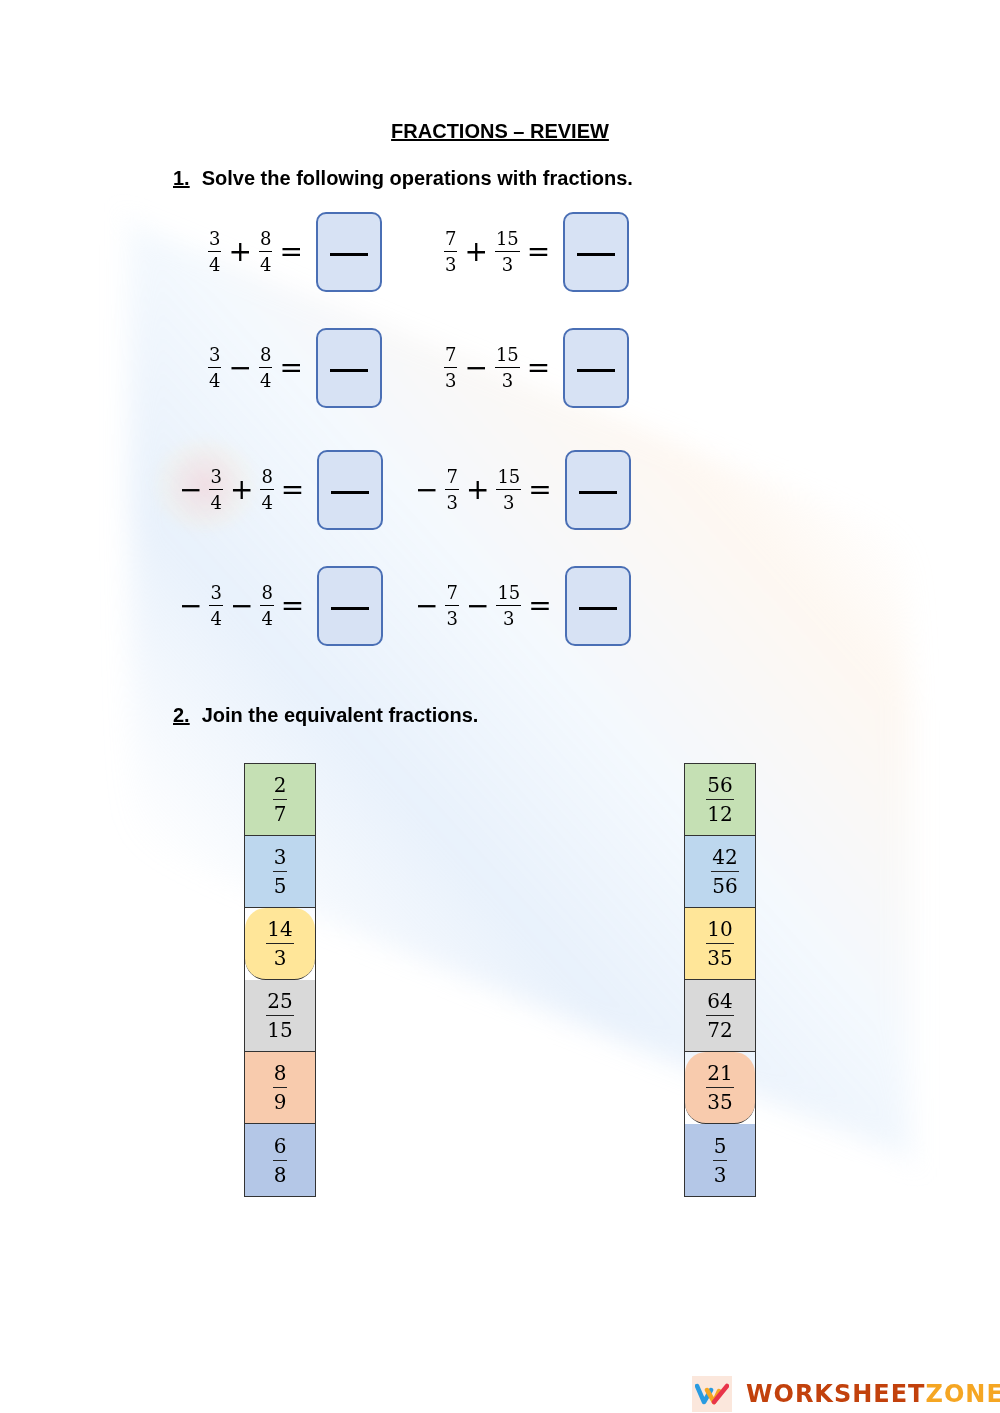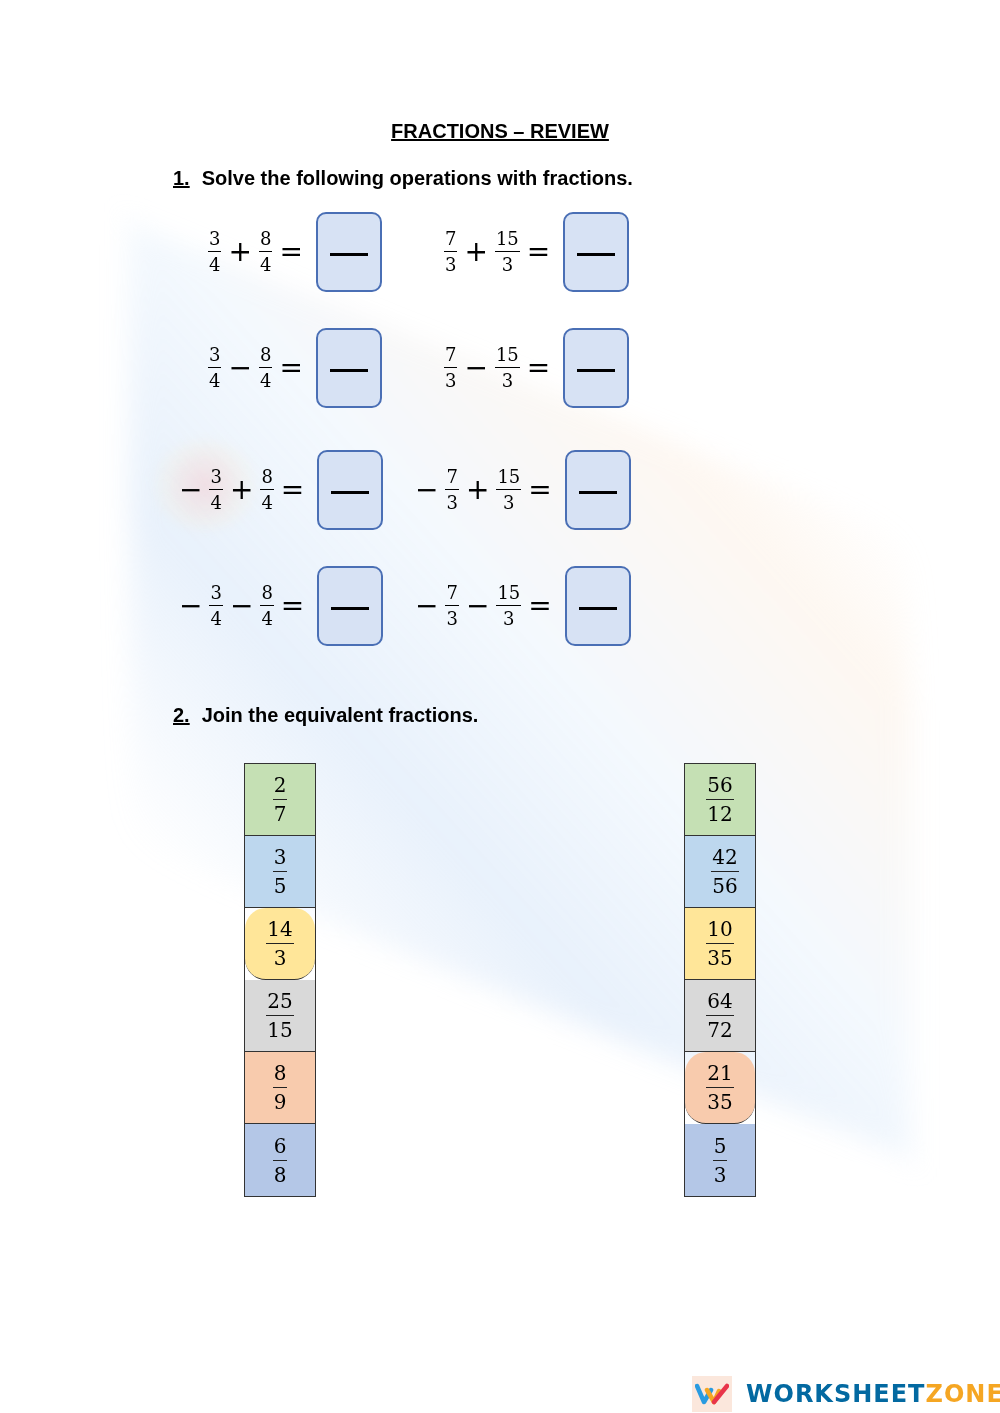--- a/index.html
+++ b/index.html
@@ -264,14 +264,14 @@
 </div>
 
 <div class="logo">
   <div class="mark">
     <svg width="34" height="22" viewBox="0 0 34 22">
       <polyline points="2,3 9,19 16,7" fill="none" stroke="#2a9be0" stroke-width="4.5" stroke-linecap="round" stroke-linejoin="round"></polyline>
       <polyline points="12,7 19,19 24,8" fill="none" stroke="#f5a623" stroke-width="4.5" stroke-linecap="round" stroke-linejoin="round"></polyline>
       <polyline points="19,19 32,3" fill="none" stroke="#e8344a" stroke-width="4.5" stroke-linecap="round"></polyline>
     </svg>
   </div>
-  <span class="brand"><span style="color:#0369a1;margin-top:32px;">WORKSHEET</span><span style="color:#f5a623;">ZONE</span></span>
+  <span class="brand"><span style="color:#c2410c;margin-top:32px;">WORKSHEET</span><span style="color:#f5a623;">ZONE</span></span>
 </div>
 
 </body></html>

